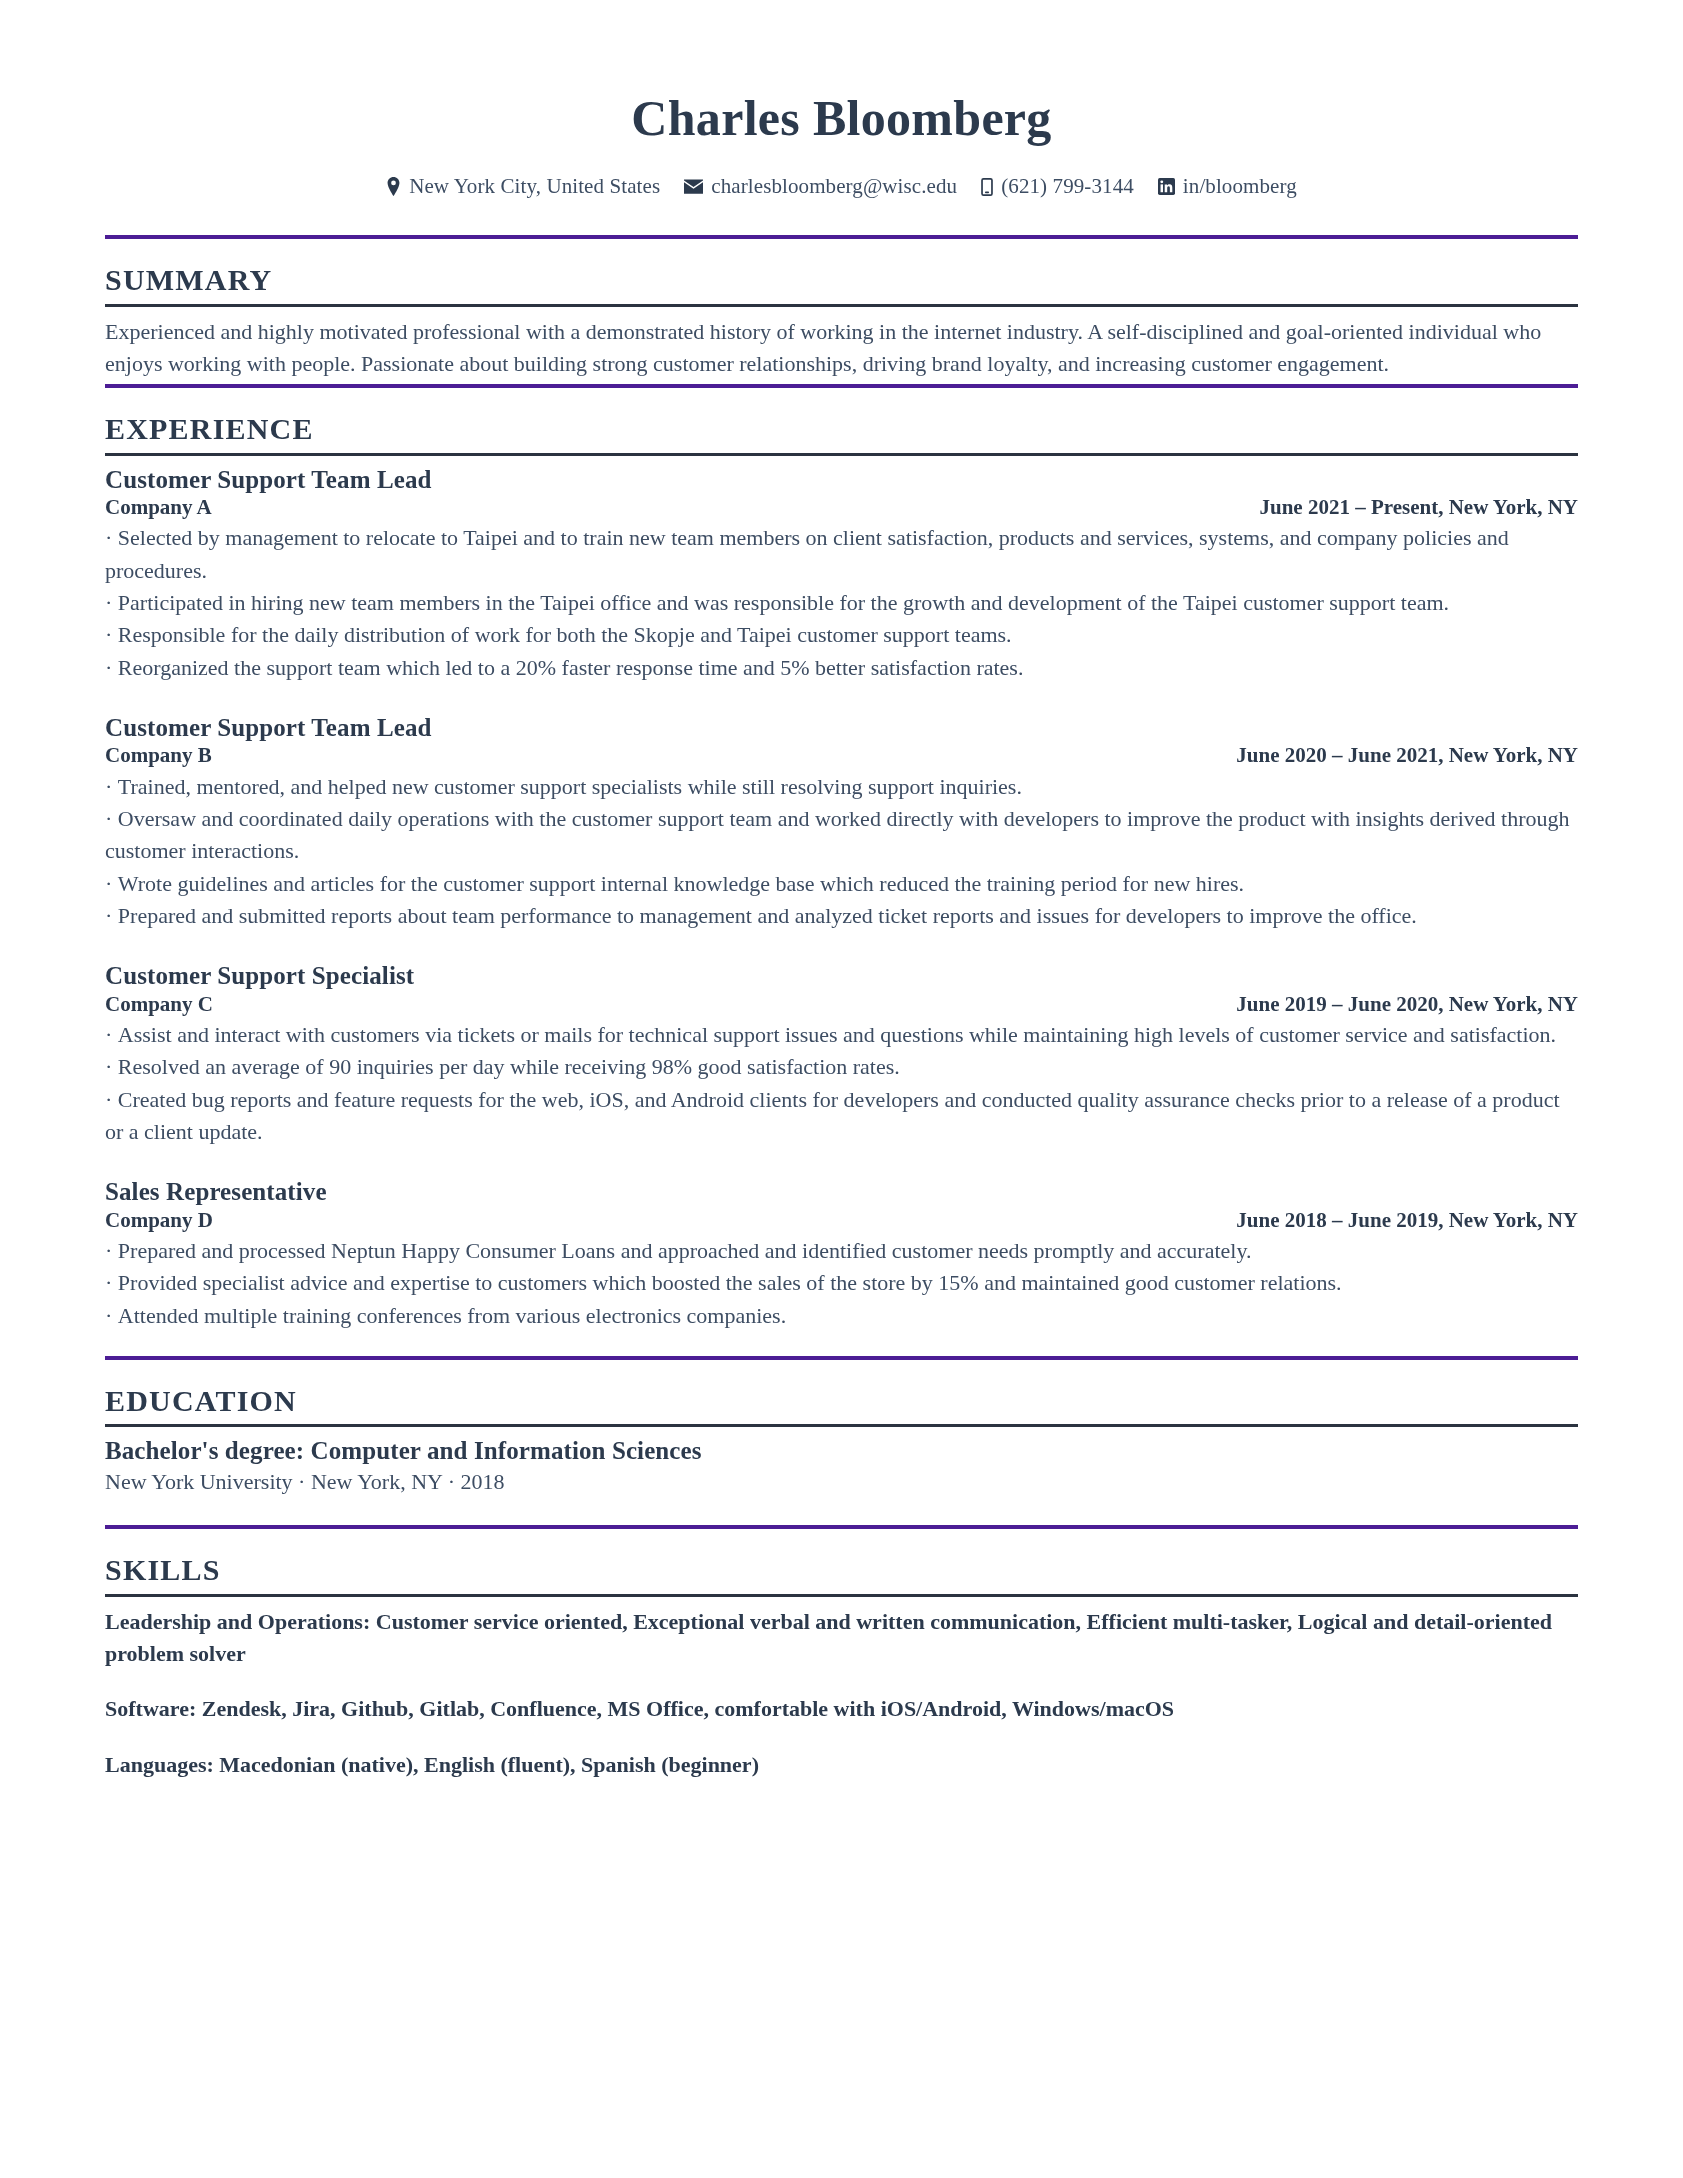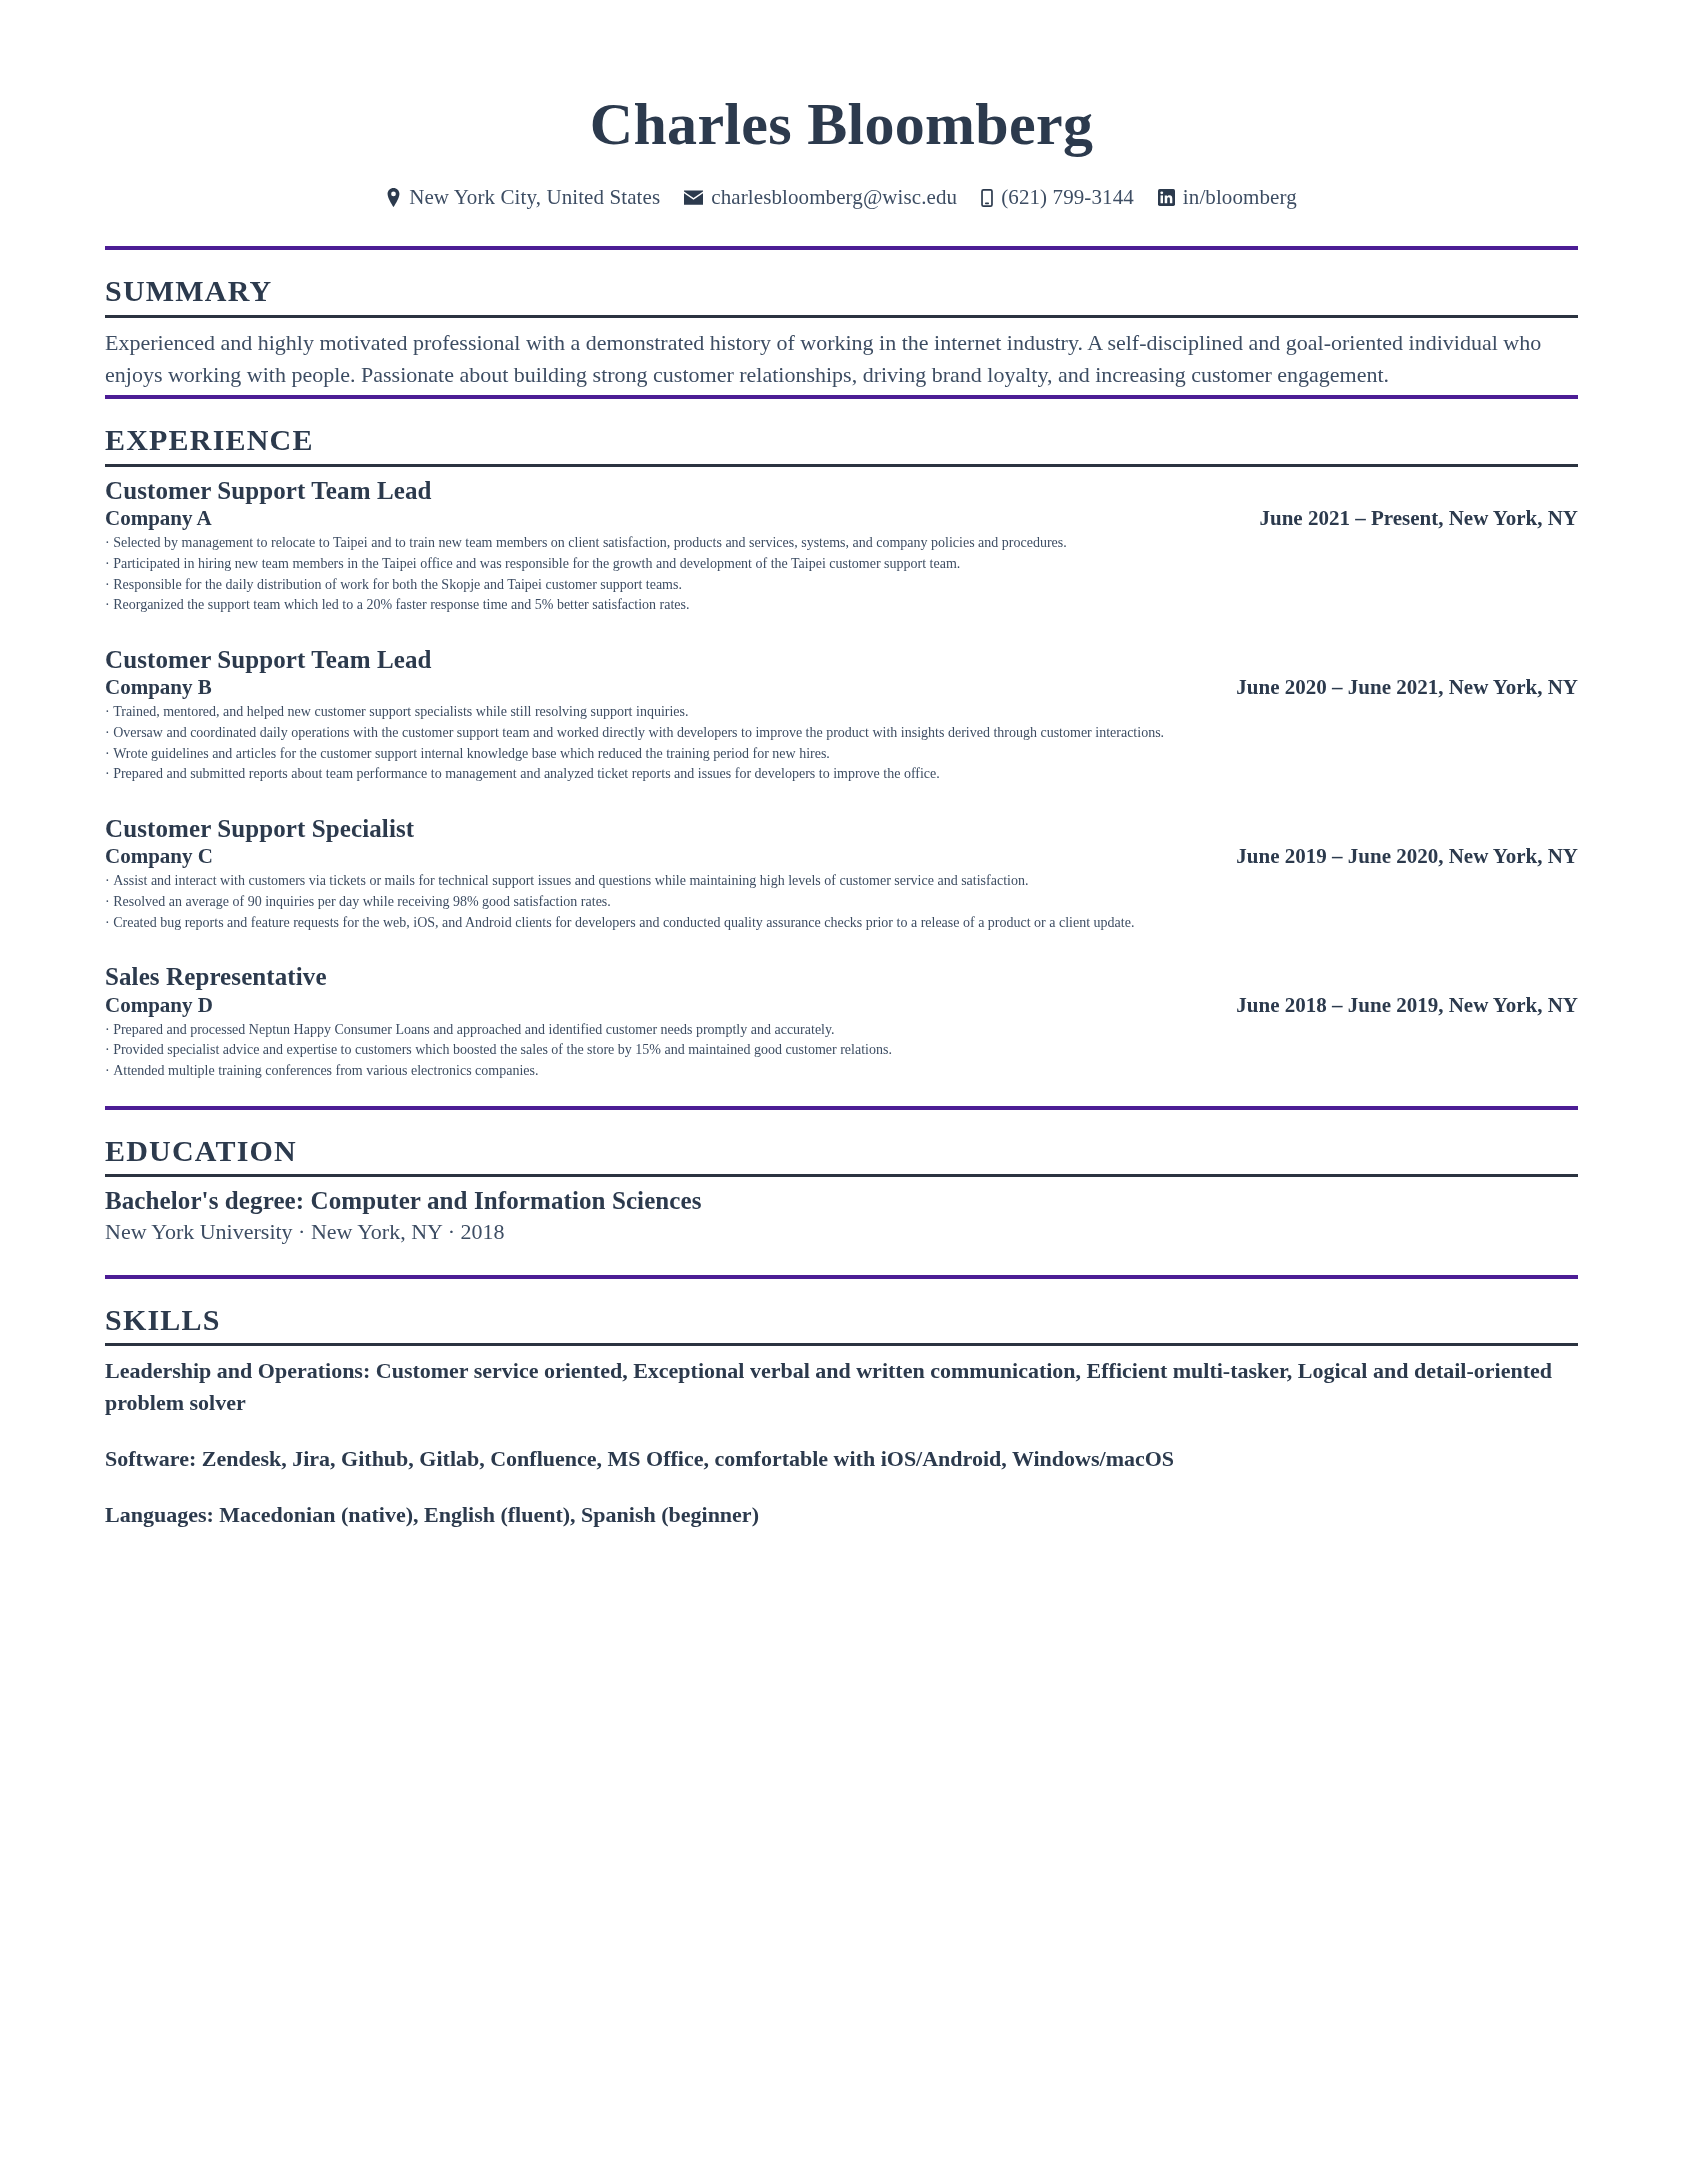--- a/index.html
+++ b/index.html
@@ -21,21 +21,21 @@
     padding: 0;
     position: relative;
   }
 
   
   .header {
     padding-top: 91px;
     text-align: center;
   }
   .full-name {
-    font-size: 60px;
+    font-size: 50px;
     font-weight: bold;
     color: #2c3a4d;
     letter-spacing: 0.3px;
     line-height: 1.1;
     margin: 0;
   }
   .contact-line {
     margin-top: 30px;
     font-size: 21px;
     color: #3d4d63;
@@ -111,21 +111,21 @@
     font-size: 21px;
     font-weight: bold;
     color: #2c3a4d;
     line-height: 1.2;
     margin-top: 1px;
   }
   .job-company { white-space: nowrap; }
   .job-dates { white-space: nowrap; text-align: right; }
   .bullets { margin: 2px 0 0 0; padding: 0; list-style: none; }
   .bullets li {
-    font-size: 14px;
+    font-size: 22px;
     line-height: 1.47;
     color: #3d4d63;
     margin: 0;
     padding: 0;
     text-indent: 0;
   }
   .bullets li .dot {
     display: inline;
     color: #3d4d63;
   }

